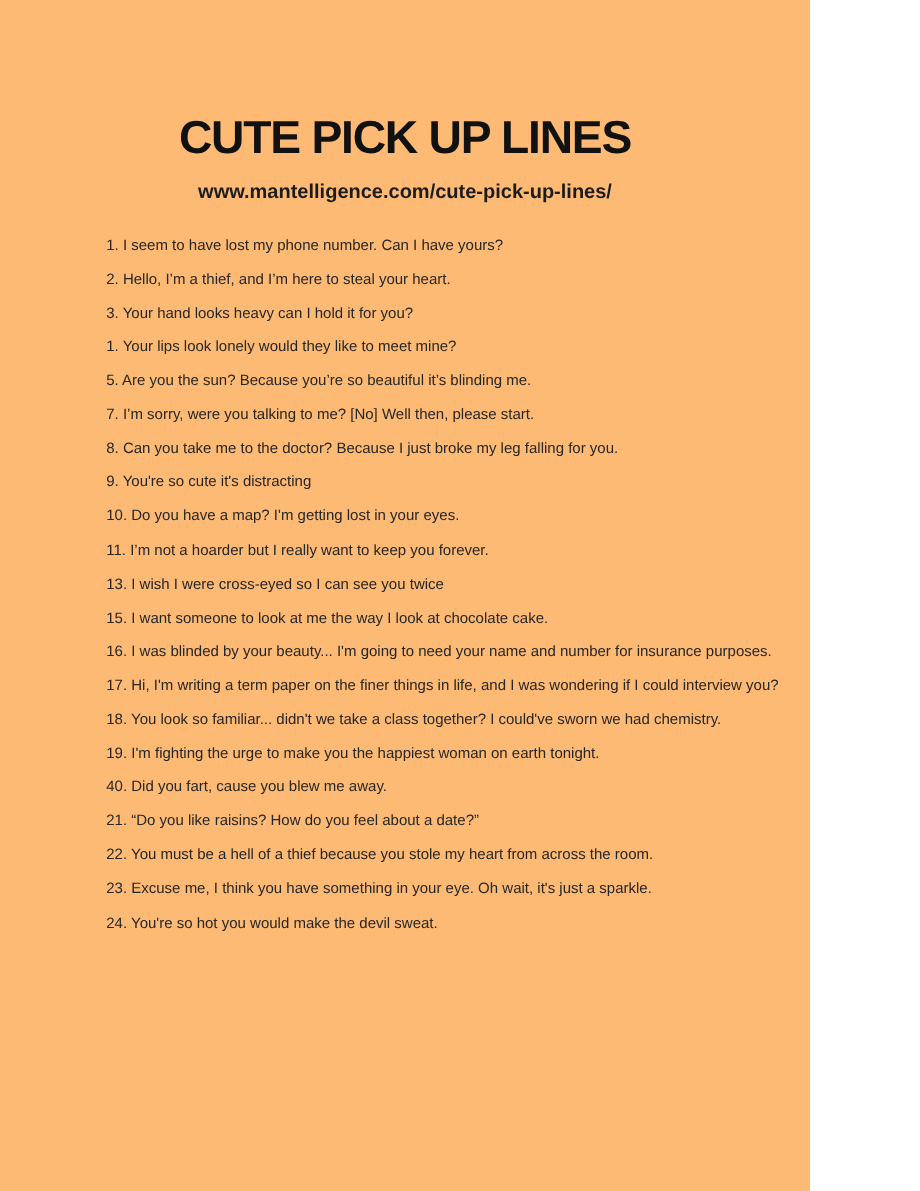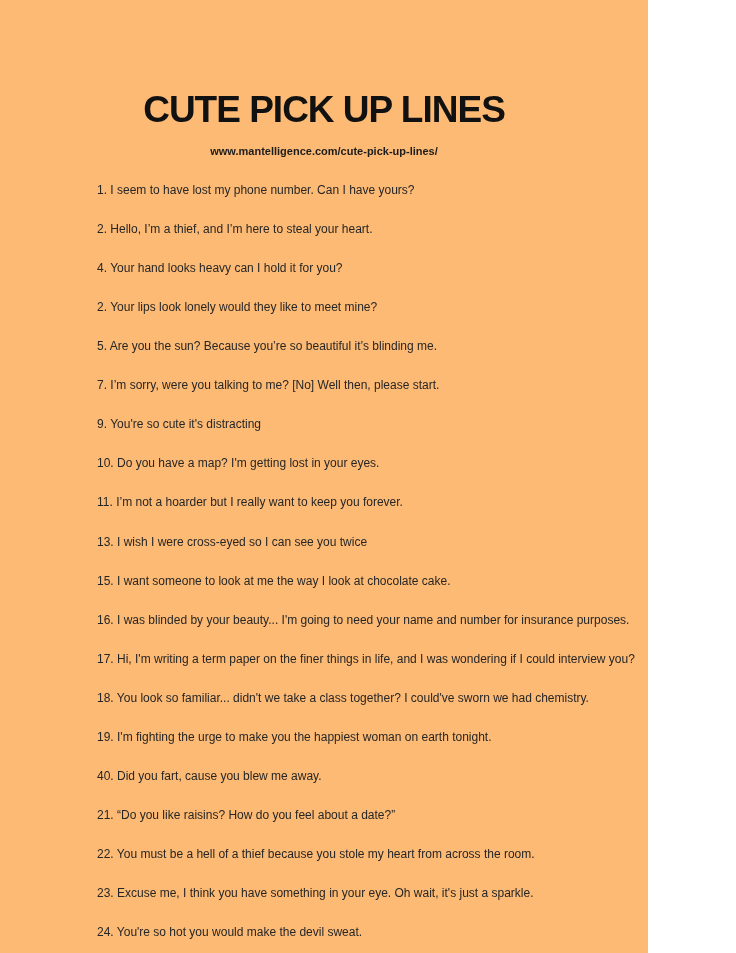--- a/index.html
+++ b/index.html
@@ -23,54 +23,55 @@
   .title {
     margin: 0;
     font-size: 37px;
     line-height: 1.1;
     font-weight: 700;
     letter-spacing: -1px;
     color: #111111;
   }
   .url {
     margin-top: 14px;
-    font-size: 11px;
+    font-size: 16px;
     font-weight: 700;
     color: #1c1c1c;
   }
   .lines {
     margin-top: 26px;
     padding-left: 85px;
     padding-right: 50px;
   }
   .line {
-    margin: 12px;
+    margin: 0;
     height: 27.1px;
     font-size: 12px;
     line-height: 14px;
     font-weight: 400;
     color: #262626;
     white-space: nowrap;
   }
 </style>
 </head>
 <body>
 
 <div class="page">
   <div class="header">
     <h1 class="title">CUTE PICK UP LINES</h1>
     <div class="url">www.mantelligence.com/cute-pick-up-lines/</div>
   </div>
   <div class="lines">
       <p class="line">1. I seem to have lost my phone number. Can I have yours?</p>
       <p class="line">2. Hello, I’m a thief, and I’m here to steal your heart.</p>
-      <p class="line">4. Your hand looks heavy can I hold it for you?</p>
-      <p class="line">2. Your lips look lonely would they like to meet mine?</p>
+      <p class="line">3. Your hand looks heavy can I hold it for you?</p>
+      <p class="line">1. Your lips look lonely would they like to meet mine?</p>
       <p class="line">5. Are you the sun? Because you’re so beautiful it’s blinding me.</p>
       <p class="line">7. I’m sorry, were you talking to me? [No] Well then, please start.</p>
+      <p class="line">8. Can you take me to the doctor? Because I just broke my leg falling for you.</p>
       <p class="line">9. You're so cute it's distracting</p>
       <p class="line">10. Do you have a map? I'm getting lost in your eyes.</p>
       <p class="line">11. I’m not a hoarder but I really want to keep you forever.</p>
       <p class="line">13. I wish I were cross-eyed so I can see you twice</p>
       <p class="line">15. I want someone to look at me the way I look at chocolate cake.</p>
       <p class="line">16. I was blinded by your beauty... I'm going to need your name and number for insurance purposes.</p>
       <p class="line">17. Hi, I'm writing a term paper on the finer things in life, and I was wondering if I could interview you?</p>
       <p class="line">18. You look so familiar... didn't we take a class together? I could've sworn we had chemistry.</p>
       <p class="line">19. I'm fighting the urge to make you the happiest woman on earth tonight.</p>
       <p class="line">40. Did you fart, cause you blew me away.</p>

